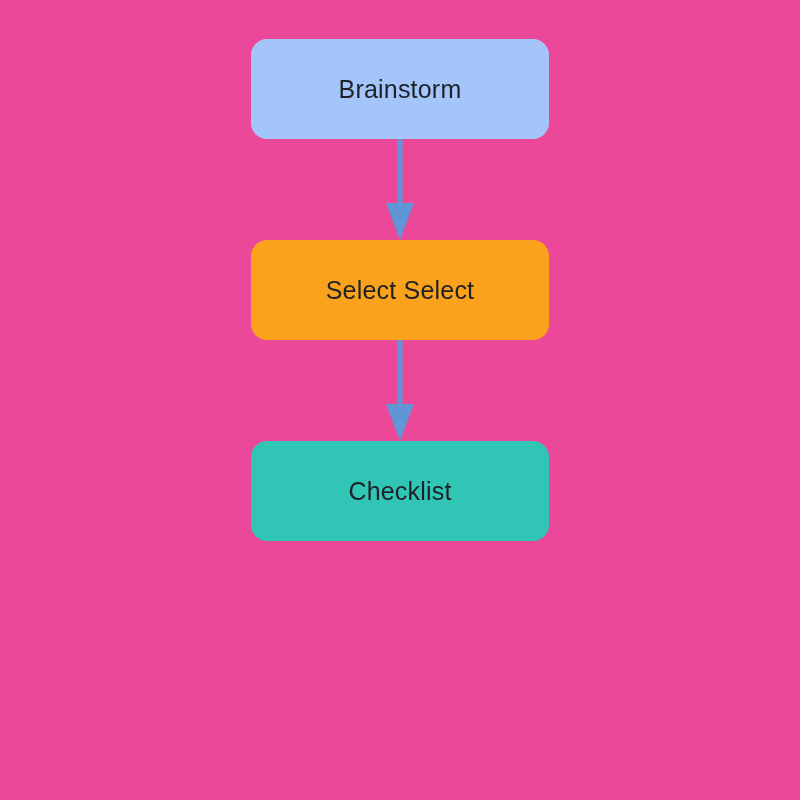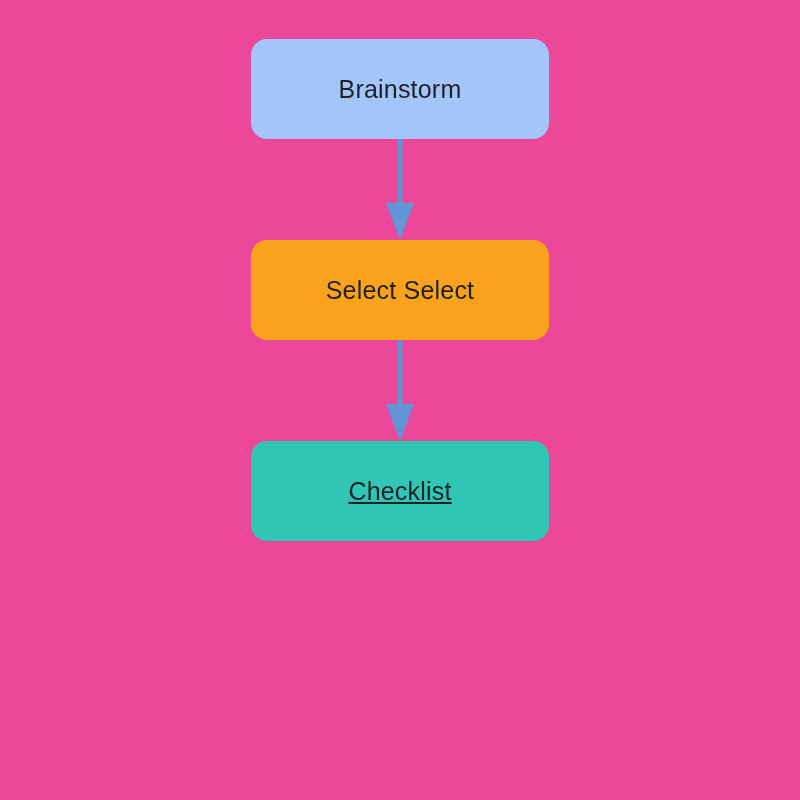--- a/index.html
+++ b/index.html
@@ -39,17 +39,17 @@
 
   <div class="node" style="background: rgb(250, 162, 28); color: rgb(30, 33, 40);">
     <span class="node-label">Select Select</span>
   </div>
 
   <svg class="connector" width="40" height="101" viewBox="0 0 40 101">
     <rect x="17.5" y="0" width="5" height="68" fill="#6095D6"></rect>
     <polygon points="6,64 34,64 20,101" fill="#6095D6"></polygon>
   </svg>
 
-  <div class="node" style="background: rgb(48, 197, 180); color: rgb(30, 33, 40); text-decoration: underline;">
+  <div class="node" style="background: rgb(48, 197, 180); color: rgb(30, 33, 40);">
     <span class="node-label">Checklist</span>
   </div>
 
 </div>
 
 </body></html>

